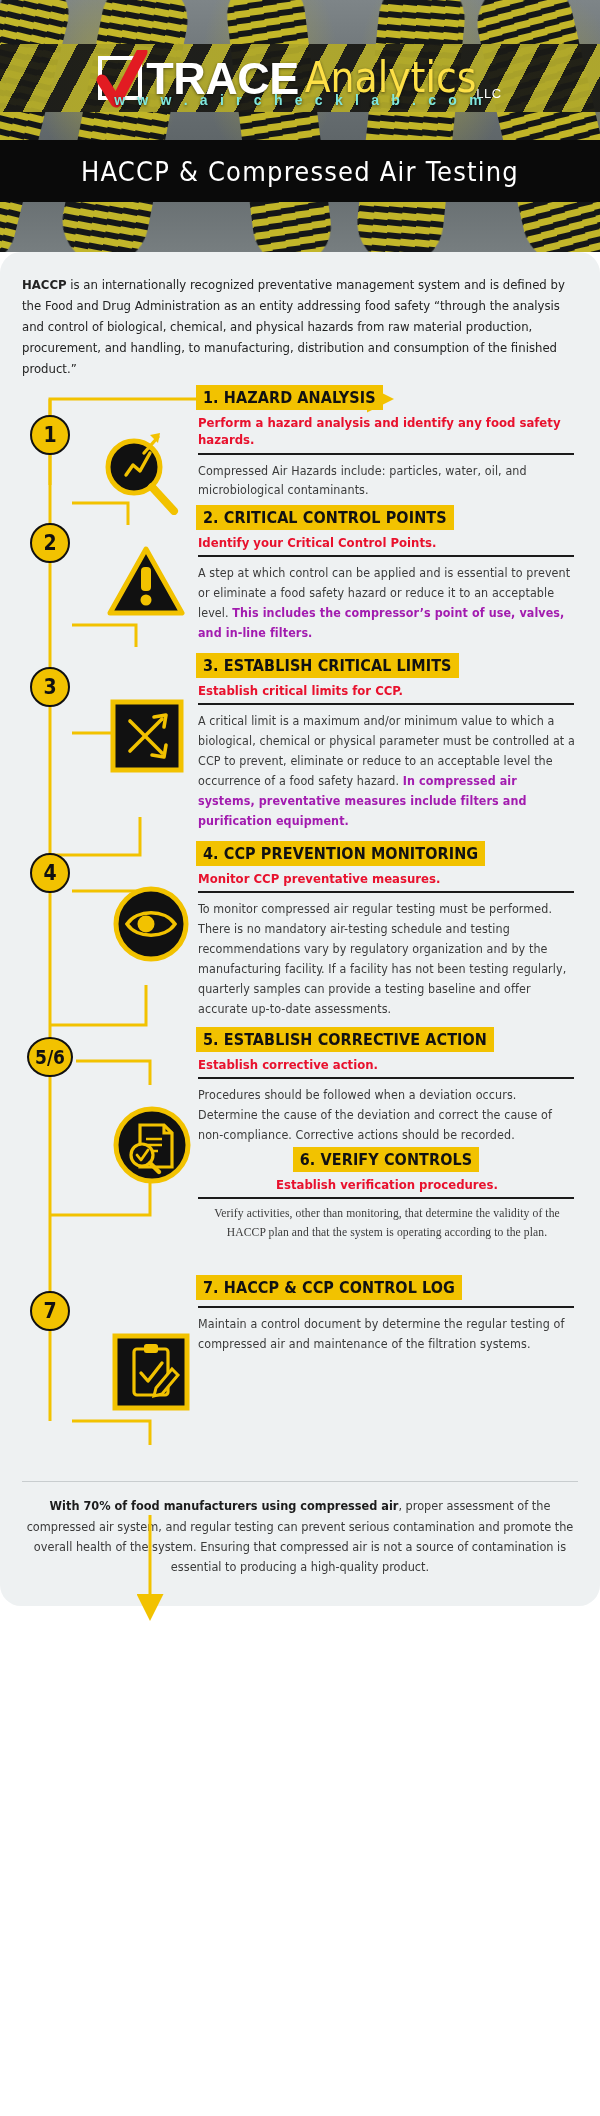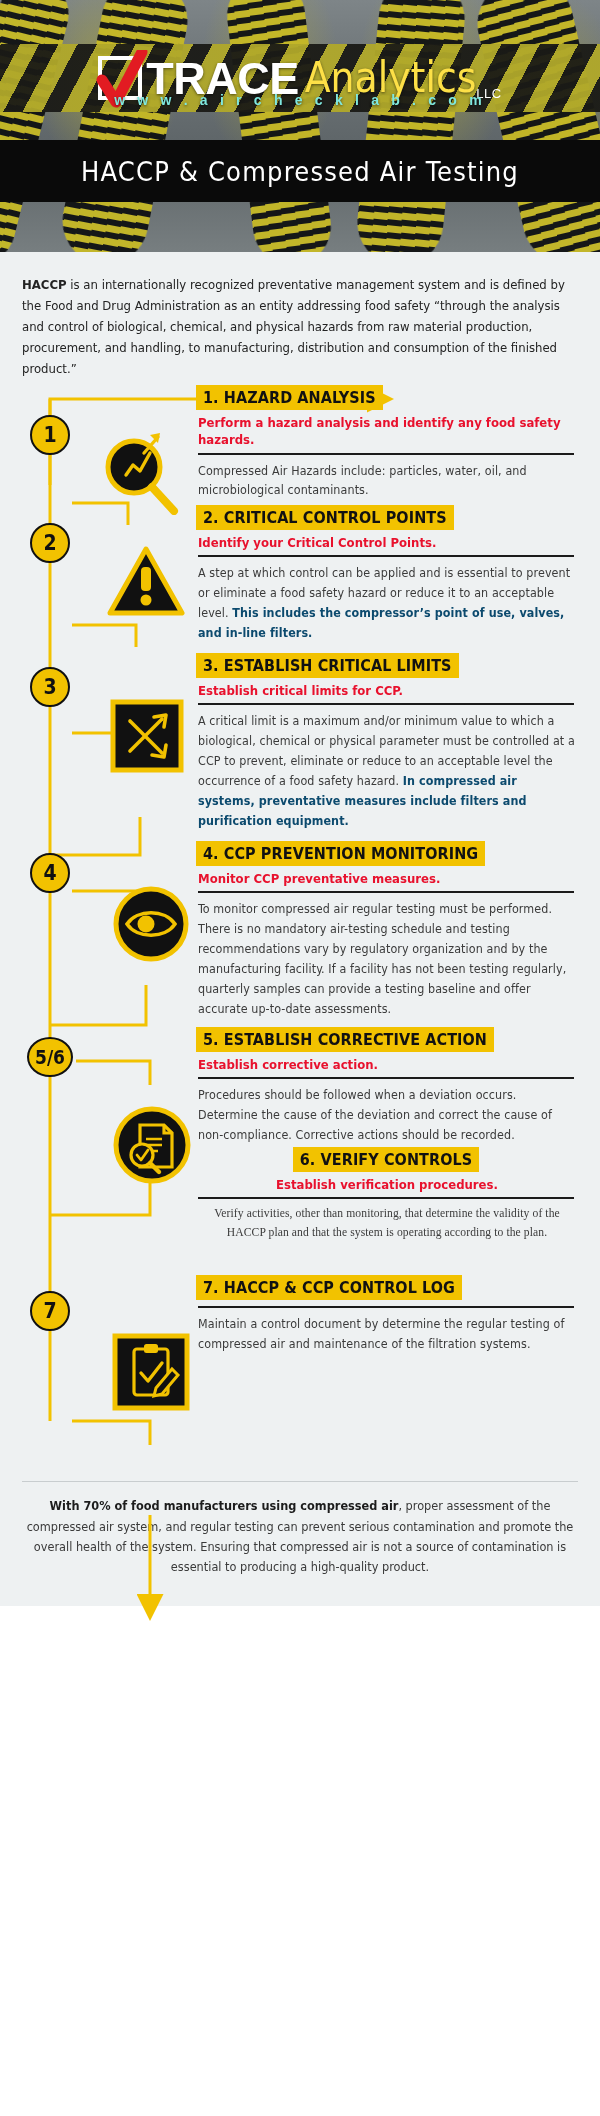--- a/index.html
+++ b/index.html
@@ -146,20 +146,21 @@
     letter-spacing: 1.2px;
     white-space: nowrap;
   }
 
   
   .sheet {
     position: relative;
     width: 600px;
     background: #eef1f2;
     padding-bottom: 10px;
+    border-radius: 21px;
   }
 
   .intro {
     padding: 22px 22px 6px 22px;
     font-family: "DejaVu Sans Condensed", "Liberation Sans", sans-serif;
     font-size: 13px;
     line-height: 1.62;
     color: #232323;
   }
   .intro b { font-weight: bold; }
@@ -244,21 +245,21 @@
     margin: 3px 2px 6px 2px;
   }
   .sec-text {
     font-family: "DejaVu Sans Condensed", "Liberation Sans", sans-serif;
     font-size: 12.4px;
     line-height: 1.6;
     color: #3b3b3b;
     letter-spacing: .1px;
     margin-left: 2px;
   }
-  .sec-text b { color: #0c4a6e; font-weight: bold; margin-top: 19px; }
+  .sec-text b { color: #a21caf; font-weight: bold; margin-top: 19px; }
 
   .footer-note {
     margin: 26px 22px 18px 22px;
     padding-top: 14px;
     border-top: 1.5px solid #c8cdcf;
     font-family: "DejaVu Sans Condensed", "Liberation Sans", sans-serif;
     font-size: 12.6px;
     line-height: 1.62;
     color: #3a3a3a;
     text-align: center;

